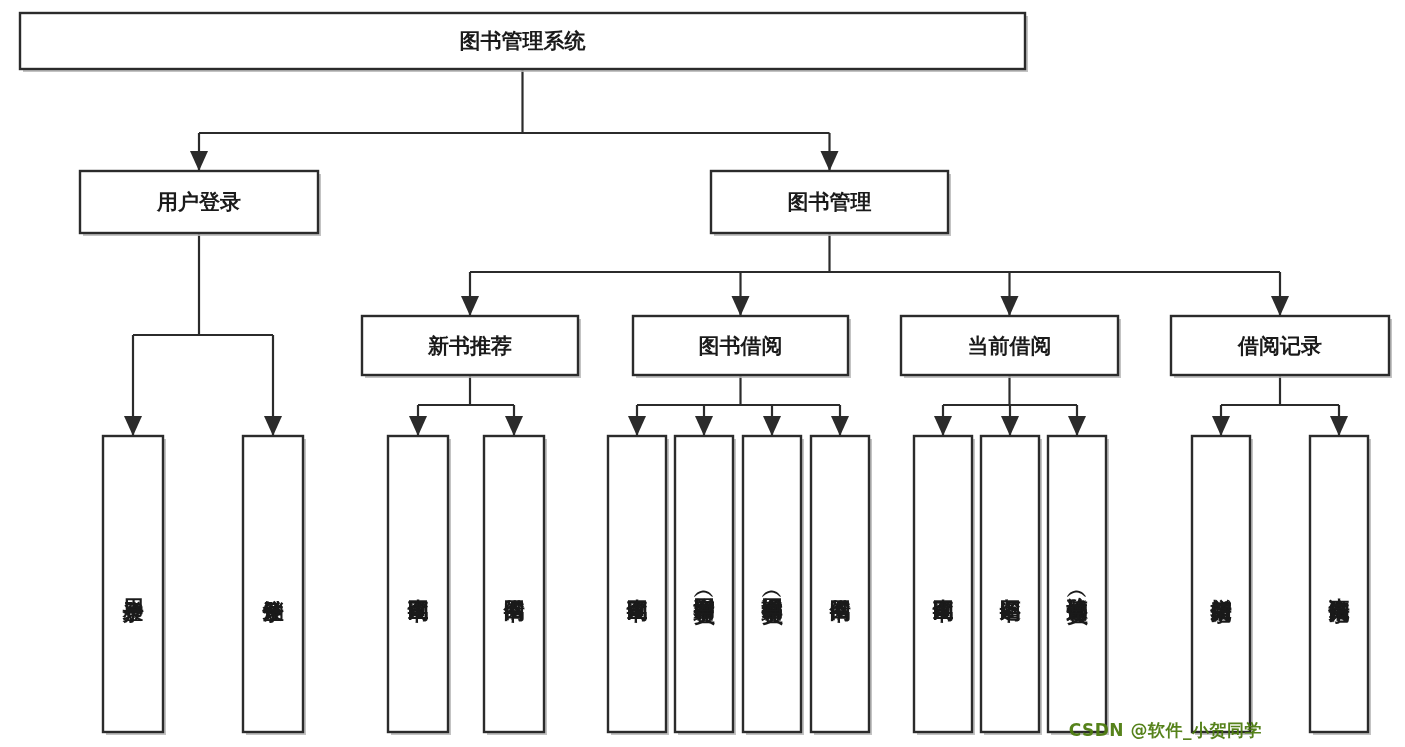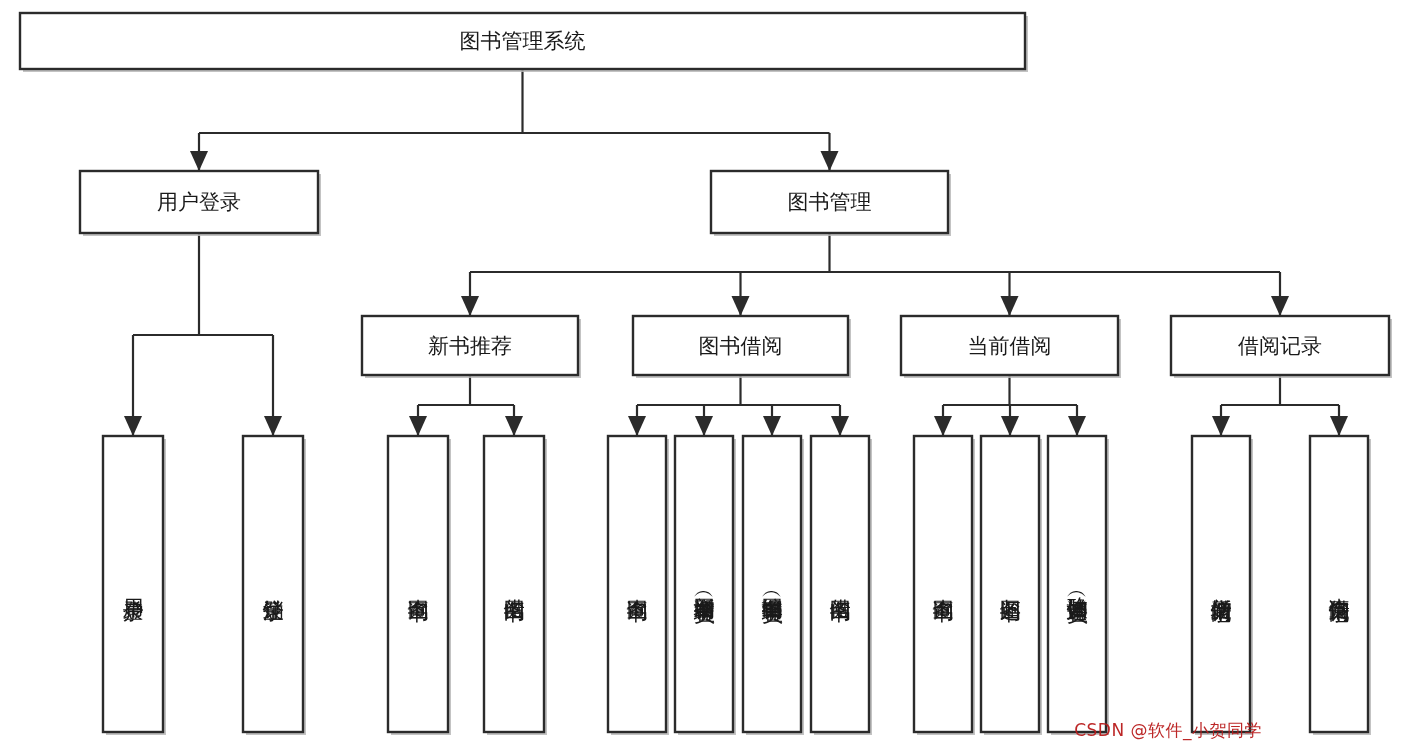--- a/index.html
+++ b/index.html
@@ -12,20 +12,21 @@
     width: 1405px;
     height: 747px;
     overflow: hidden;
     font-family: "DejaVu Sans", "Liberation Sans", sans-serif;
   }
   #diagram-root {
     position: relative;
     width: 1274px;
     height: 747px;
     background: #ffffff;
+    font-weight: bold;
   }
   svg.diagram-canvas {
     position: absolute;
     top: 0;
     left: 0;
     width: 1405px;
     height: 747px;
     display: block;
   }
   .node-box {
@@ -72,21 +73,21 @@
     letter-spacing: 1px;
     white-space: nowrap;
     text-align: center;
   }
   .watermark {
     position: absolute;
     right: 12px;
     bottom: 5px;
     font-family: "DejaVu Sans", "Liberation Sans", sans-serif;
     font-size: 17px;
-    color: #b91c1c;
+    color: #4d7c0f;
     opacity: 0.95;
     letter-spacing: 0.5px;
     white-space: nowrap;
   }
 </style>
 </head>
 <body>
 
 <div id="diagram-root">
 

